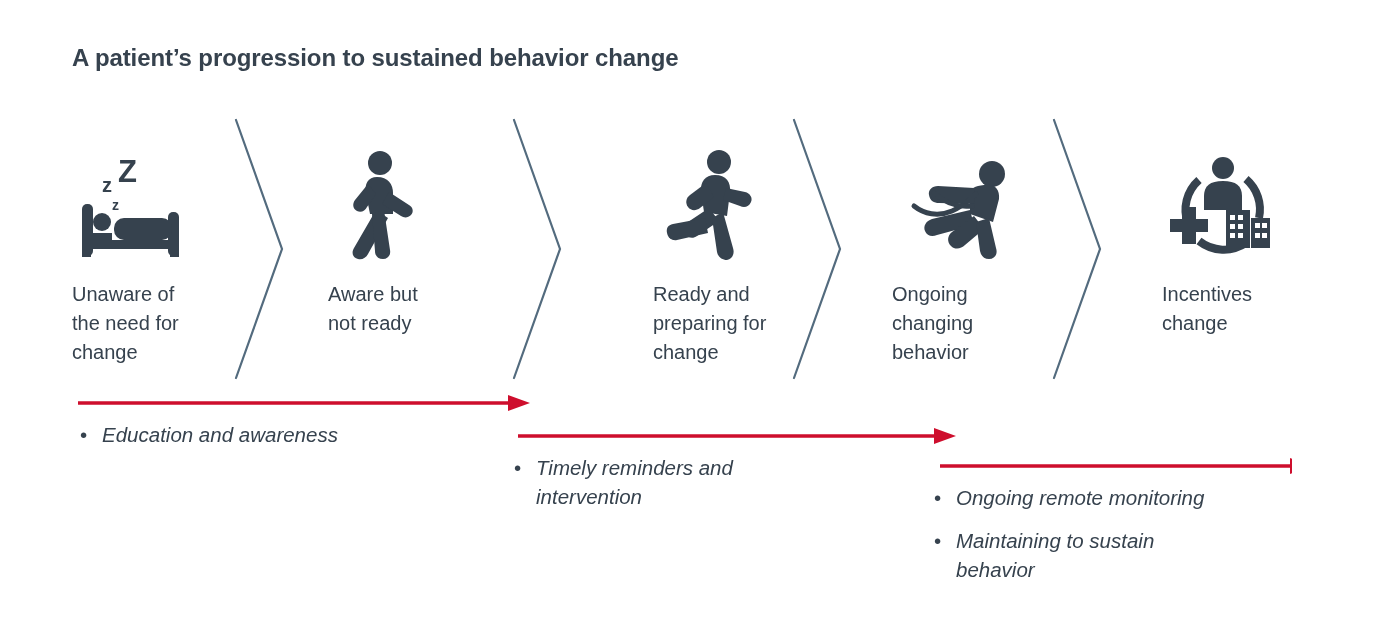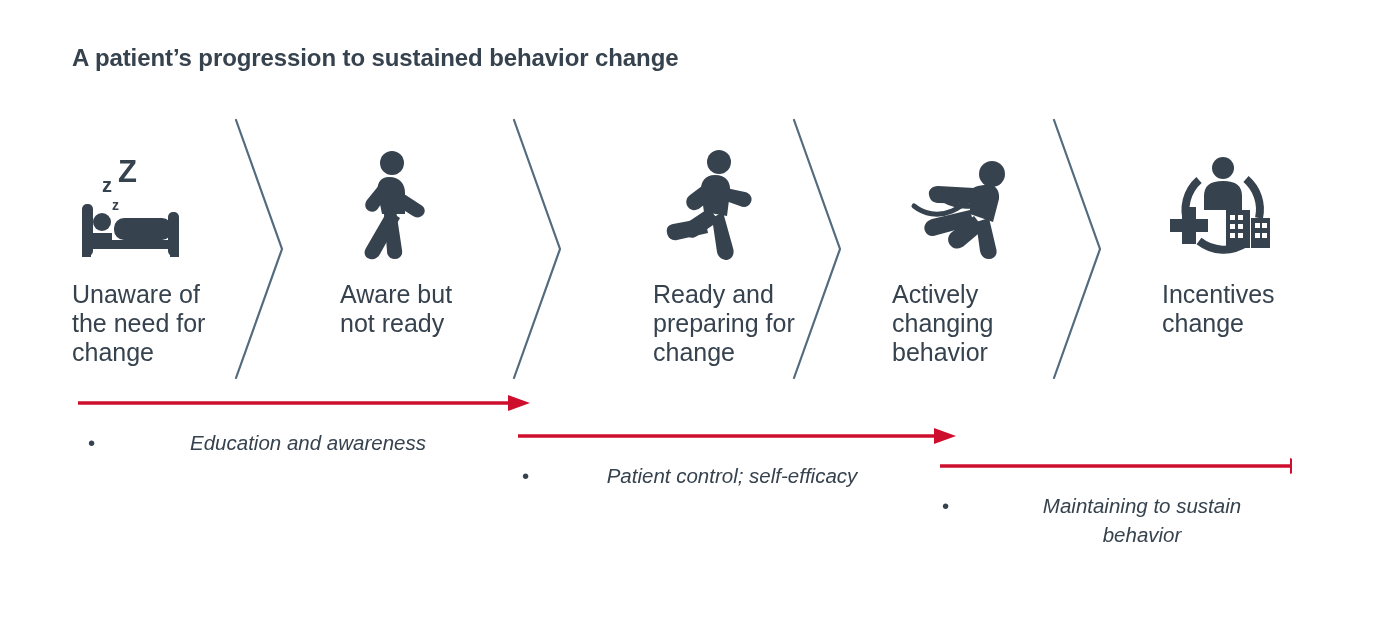--- a/index.html
+++ b/index.html
@@ -40,21 +40,21 @@
   .stage-icon {
     height: 120px;
     display: flex;
     align-items: flex-end;
     justify-content: flex-start;
     padding-left: 4px;
     box-sizing: border-box;
   }
   .stage-label {
     margin-top: 20px;
-    font-size: 25px;
+    font-size: 20px;
     line-height: 29px;
     color: #36424E;
     white-space: pre-line;
   }
 
   
   .chevron {
     position: absolute;
     top: 118px;
     width: 56px;
@@ -65,23 +65,22 @@
   
   .arrow {
     position: absolute;
     height: 18px;
   }
 
   
   .bullets {
     position: absolute;
     list-style: none;
-    margin: 8px;
+    margin: 0;
     padding: 0;
-    text-align: center;
   }
   .bullets li {
     position: relative;
     padding-left: 24px;
     font-style: italic;
     font-size: 20.5px;
     line-height: 29px;
     color: #36424E;
     margin-bottom: 14px;
     white-space: pre-line;
@@ -147,21 +146,21 @@
           <rect x="6" y="99" width="9" height="10"></rect>
           <rect x="94" y="99" width="9" height="10"></rect>
         </g>
       </svg>
     </div>
     <div class="stage-label">Unaware of
 the need for
 change</div>
   </div>
 
-  <div class="stage" style="left:340px;">
+  <div class="stage" style="left:328px;">
     <div class="stage-icon">
       <svg width="96" height="112" viewBox="0 0 96 112">
         <g fill="#36424E">
           <circle cx="48" cy="15" r="12"></circle>
 
           <path d="M45 29 C56 29 61 36 61 45 L61 66 L38 66 L34 46 C32 36 36 29 45 29 Z"></path>
 
           <path d="M36 36 L23 52 C20 56 21 61 25 63 C29 65 33 63 35 59 L44 46 Z"></path>
 
           <path d="M57 44 L77 57 C81 59 82 64 79 67 C76 70 72 70 69 68 L50 56 Z"></path>
@@ -215,21 +214,21 @@
 
           <path d="M78 68 L56 84 C51 88 51 94 55 98 C59 102 65 101 69 97 L88 81 Z"></path>
 
           <path d="M93 70 L100 100 C102 106 99 111 93 111 C88 111 85 108 84 103 L80 74 Z"></path>
 
           <path d="M18 58 C28 66 42 69 56 63 C66 59 74 51 80 46" fill="none" stroke="#36424E" stroke-width="5" stroke-linecap="round"></path>
           <path d="M38 45 C48 54 60 60 76 58" fill="none" stroke="#36424E" stroke-width="5" stroke-linecap="round"></path>
         </g>
       </svg>
     </div>
-    <div class="stage-label">Actively
+    <div class="stage-label">Ongoing
 changing
 behavior</div>
   </div>
 
   <div class="stage" style="left:1162px;">
     <div class="stage-icon">
       <svg width="118" height="112" viewBox="0 0 118 112">
         <g fill="#36424E">
 
           <path d="M22 76 A40 40 0 0 1 33 32" fill="none" stroke="#36424E" stroke-width="8" stroke-linecap="butt"></path>
@@ -273,27 +272,29 @@
     <li>Education and awareness</li>
   </ul>
 
   <div class="arrow" style="left:518px; top:427px; width:438px;">
     <svg width="438" height="18" viewBox="0 0 438 18">
       <line x1="0" y1="9" x2="418" y2="9" stroke="#CE0E2D" stroke-width="3.4"></line>
       <polygon points="416,1 438,9 416,17" fill="#CE0E2D"></polygon>
     </svg>
   </div>
   <ul class="bullets" style="left:512px; top:453px; width:400px;">
-    <li>Patient control; self-efficacy</li>
+    <li> Timely reminders and
+intervention</li>
   </ul>
 
   <div class="arrow" style="left:940px; top:457px; width:372px;">
     <svg width="372" height="18" viewBox="0 0 372 18">
       <line x1="0" y1="9" x2="352" y2="9" stroke="#CE0E2D" stroke-width="3.4"></line>
       <polygon points="350,1 372,9 350,17" fill="#CE0E2D"></polygon>
     </svg>
   </div>
   <ul class="bullets" style="left:932px; top:483px; width:380px;">
+    <li>Ongoing remote monitoring</li>
     <li>Maintaining to sustain
 behavior</li>
   </ul>
 
 </div>
 
 </body></html>

